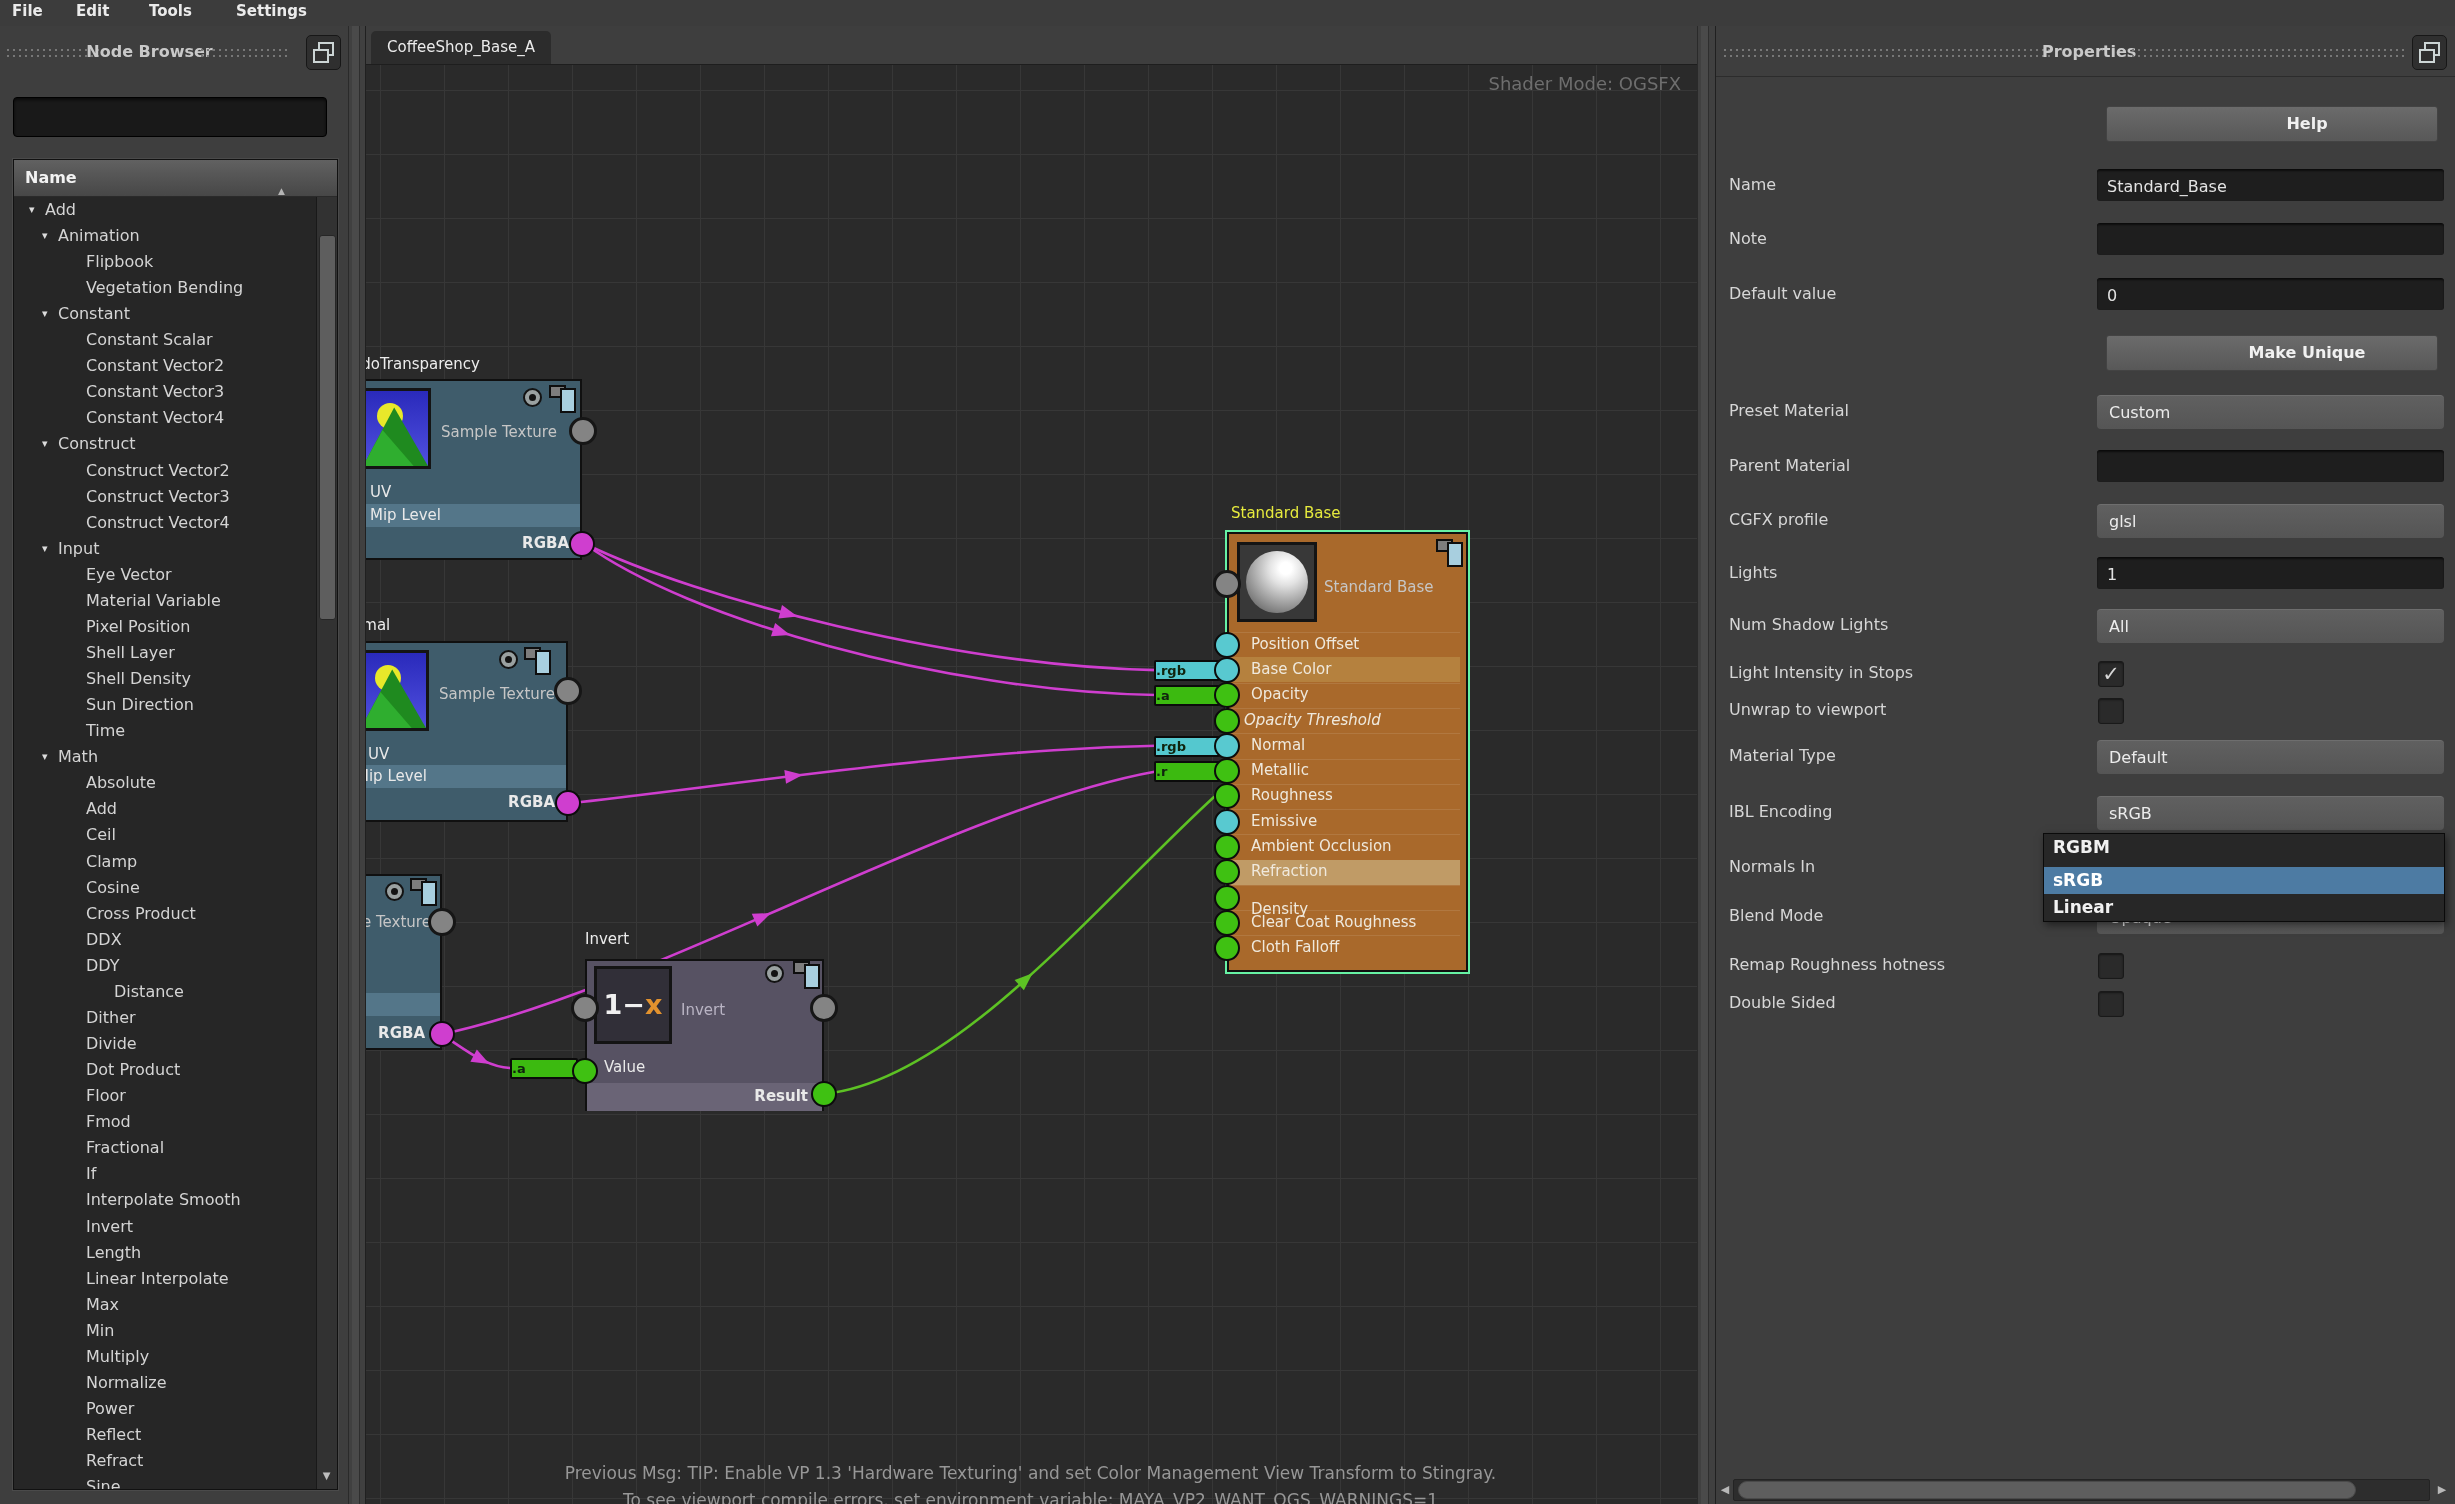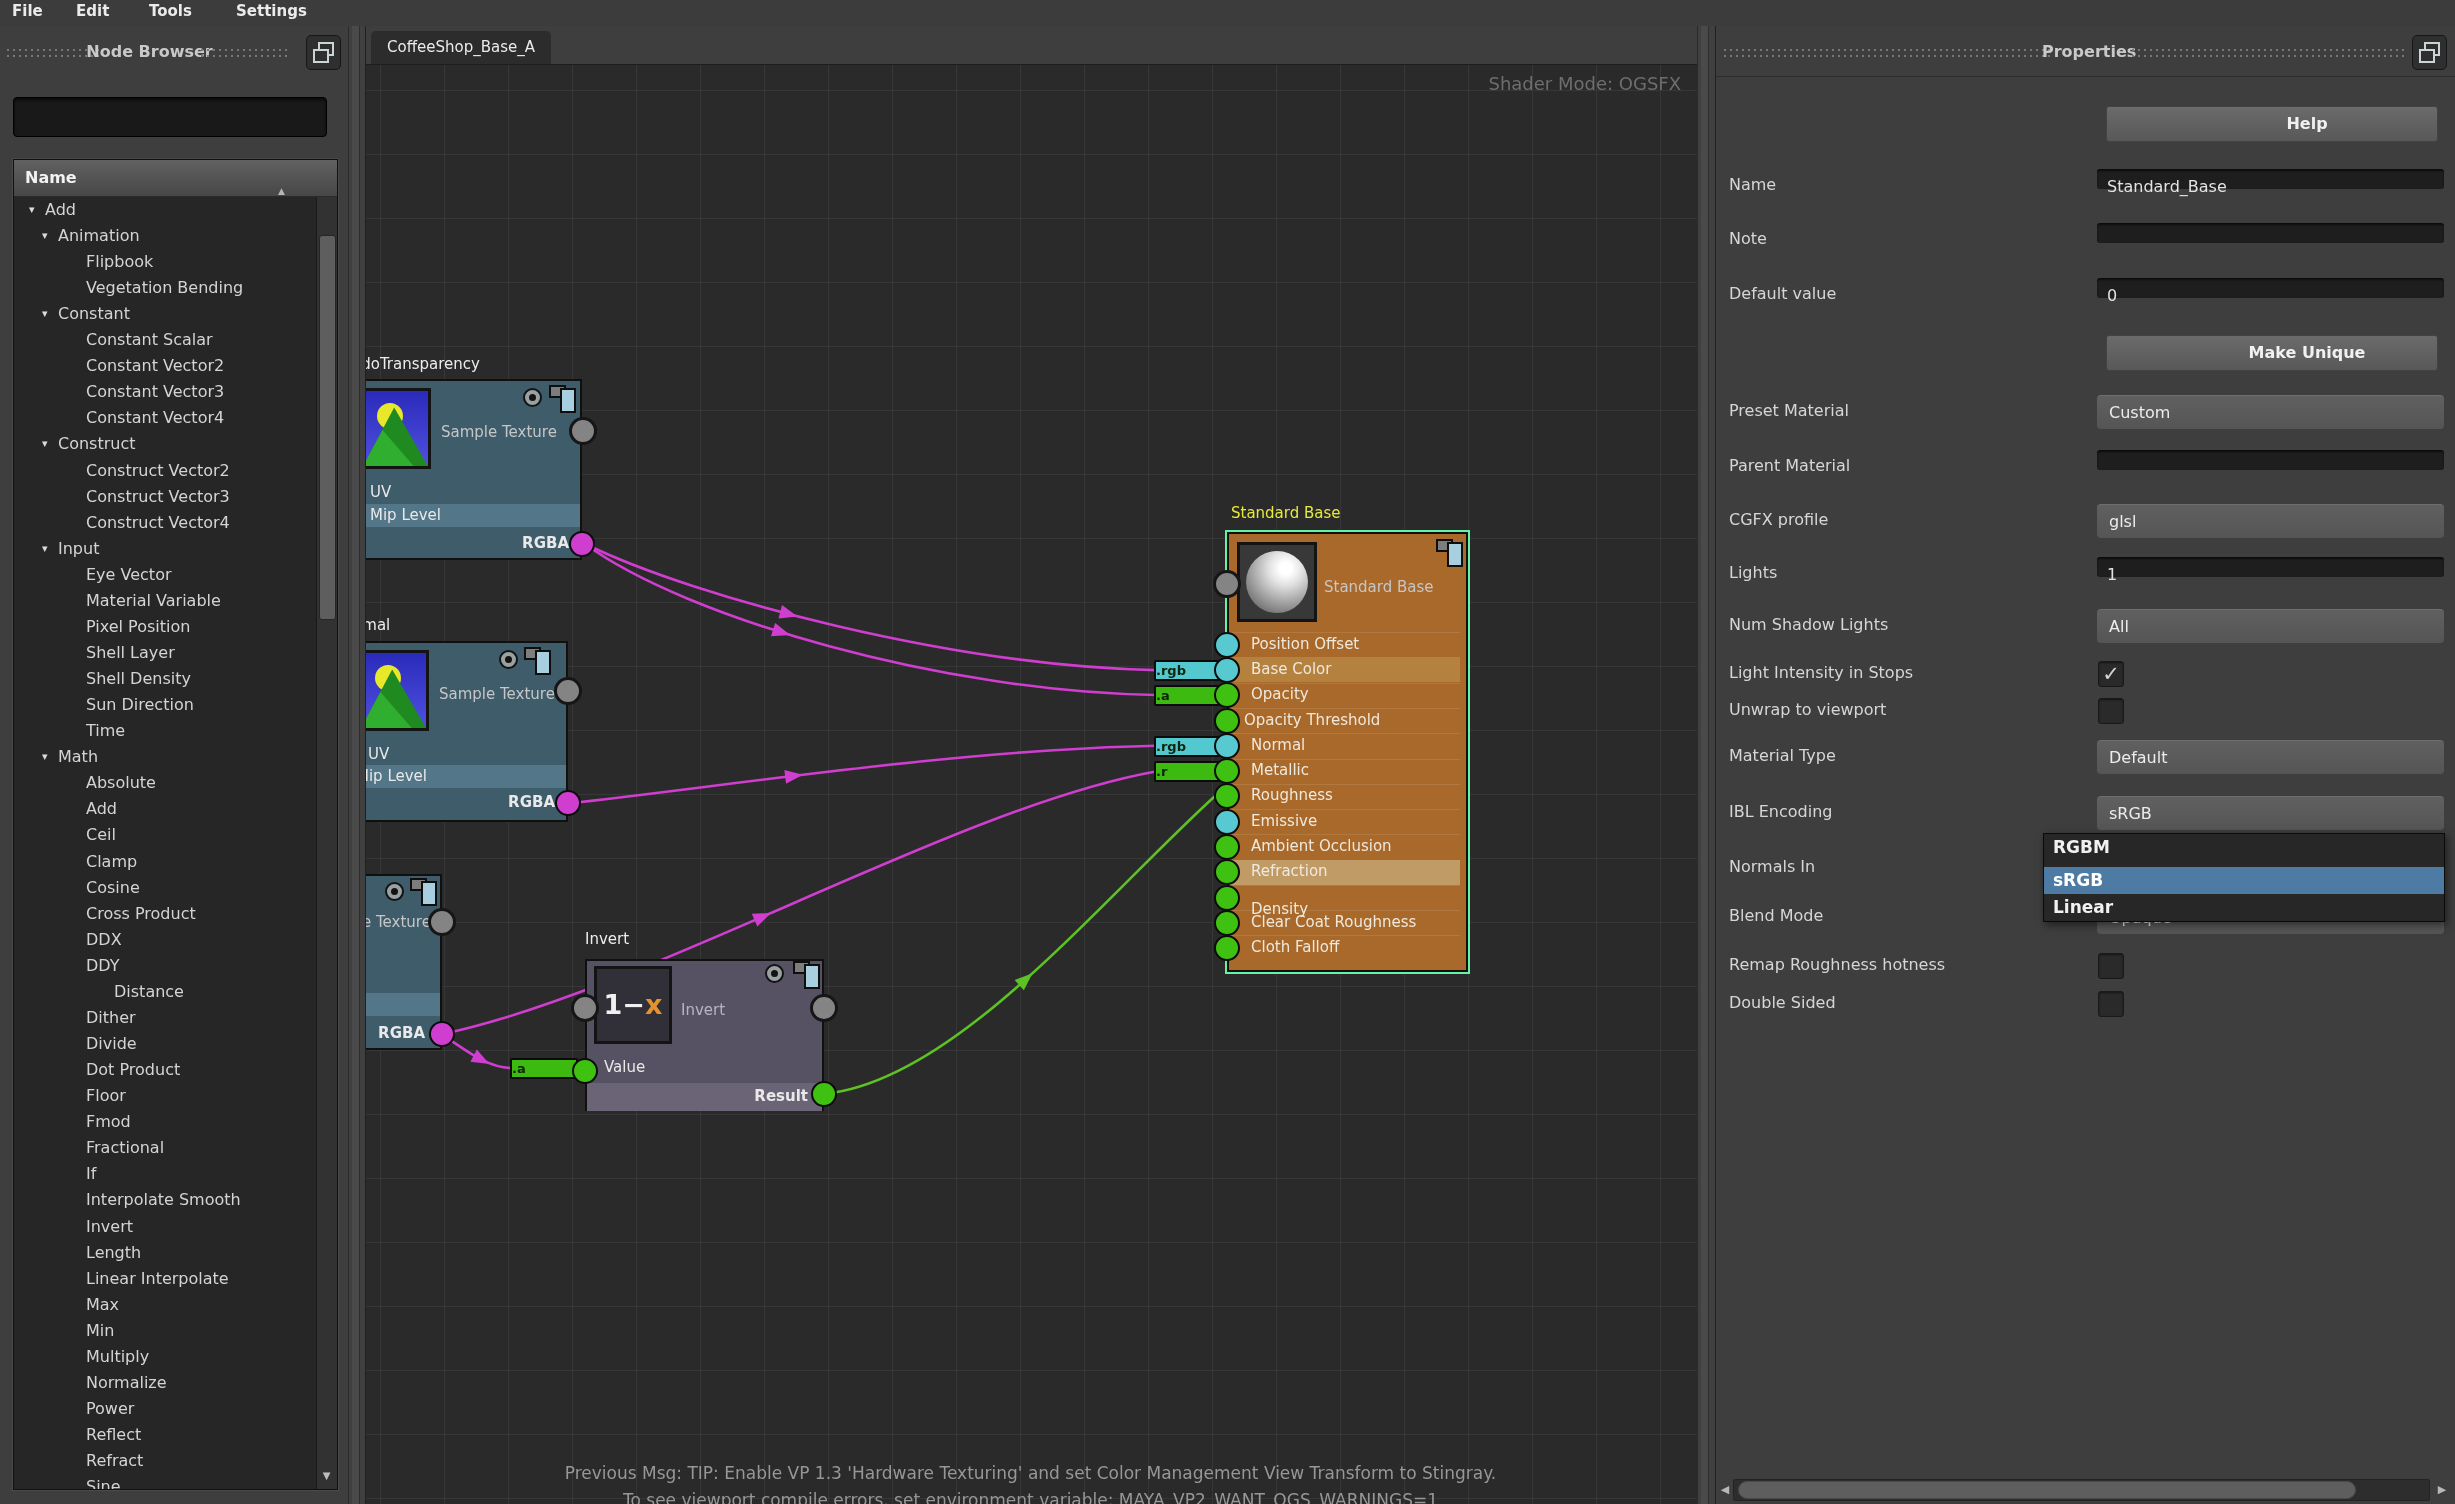--- a/index.html
+++ b/index.html
@@ -52,21 +52,21 @@
   .edge-circle{position:absolute;width:28px;height:28px;border-radius:50%;background:#848484;border:3px solid #161616;box-sizing:border-box;z-index:4;}
   .chip{position:absolute;border:2px solid #0b0b0b;border-radius:2px;box-sizing:border-box;
      font-size:13px;font-weight:700;color:#10240e;padding:1px 6px 0 0;z-index:3;}
   .icon-target{position:absolute;width:19px;height:19px;border-radius:50%;background:#9aa1a1;border:2px solid #131313;box-sizing:border-box;z-index:4;}
   .icon-target:after{content:"";position:absolute;left:4px;top:4px;width:7px;height:7px;border-radius:50%;background:#131313;}
   .icon-toggle{position:absolute;width:27px;height:25px;z-index:4;}
   .icon-toggle .blue{position:absolute;right:0;top:3px;width:12px;height:21px;background:#a8cfdf;border:2px solid #0e0e0e;}
   .icon-toggle .gray{position:absolute;left:0;top:0;width:13px;height:9px;background:#7d7d7d;border:2px solid #0e0e0e;}
   
   .prop-label{position:absolute;left:1729px;font-size:16px;color:#d6d6d6;white-space:nowrap;}
-  .prop-input{position:absolute;left:2097px;width:347px;height:20px;background:#1e1e1e;border-radius:3px;
+  .prop-input{position:absolute;left:2097px;width:347px;height:32px;background:#1e1e1e;border-radius:3px;
      border-top:1px solid #0b0b0b;box-shadow:inset 0 1px 2px rgba(0,0,0,.55);box-sizing:border-box;
      color:#e3e3e3;font-size:16px;line-height:33px;padding-left:10px;}
   .prop-drop{position:absolute;left:2097px;width:347px;height:34px;border-radius:4px;
      background:linear-gradient(#606060,#555);border-top:1px solid #6e6e6e;box-sizing:border-box;
      color:#ececec;font-size:16px;line-height:33px;padding-left:12px;}
   .prop-btn{position:absolute;background:linear-gradient(#6b6b6b,#585858);border:1px solid #434343;border-radius:3px;
      box-sizing:border-box;color:#f1f1f1;font-size:16px;font-weight:600;text-align:center;padding-left:70px;}
   .prop-check{position:absolute;left:2098px;width:26px;height:26px;background:#2a2a2a;border:1px solid #191919;
      border-radius:3px;box-shadow:inset 0 1px 2px rgba(0,0,0,.5);box-sizing:border-box;
      color:#d6d6d6;font-size:21px;line-height:24px;text-align:center;}
@@ -262,21 +262,21 @@
       <div class="sock" style="left: 850px; top: 567px; background: rgb(88, 201, 208);"></div>
       <div class="row-light" style="left: 865px; top: 592px; width: 231px; height: 25px; background: rgb(181, 129, 62);"></div>
       <div class="row-text" style="left: 887px; top: 595px; color: rgb(239, 233, 221);">Base Color</div>
       <div class="sock" style="left: 850px; top: 592px; background: rgb(88, 201, 208);"></div>
       <div class="chip" style="left: 790px; top: 595px; width: 66px; height: 21px; background: rgb(84, 200, 207);">.rgb</div>
       <div class="row-light" style="left: 865px; top: 618px; width: 231px; height: 1px; background: rgba(255, 255, 255, 0.1);"></div>
       <div class="row-text" style="left: 887px; top: 620px; color: rgb(239, 233, 221);">Opacity</div>
       <div class="sock" style="left: 850px; top: 617px; background: rgb(63, 193, 18);"></div>
       <div class="chip" style="left: 790px; top: 620px; width: 66px; height: 21px; background: rgb(60, 186, 16);">.a</div>
       <div class="row-light" style="left: 865px; top: 643px; width: 231px; height: 1px; background: rgba(255, 255, 255, 0.1);"></div>
-      <div class="row-text" style="left: 880px; top: 646px; color: rgb(239, 233, 221);">Opacity Threshold</div>
+      <div class="row-text" style="left: 880px; top: 646px; color: rgb(239, 233, 221); font-style: italic;">Opacity Threshold</div>
       <div class="sock" style="left: 850px; top: 643px; background: rgb(63, 193, 18);"></div>
       <div class="row-light" style="left: 865px; top: 668px; width: 231px; height: 1px; background: rgba(255, 255, 255, 0.1);"></div>
       <div class="row-text" style="left: 887px; top: 671px; color: rgb(239, 233, 221);">Normal</div>
       <div class="sock" style="left: 850px; top: 668px; background: rgb(88, 201, 208);"></div>
       <div class="chip" style="left: 790px; top: 671px; width: 66px; height: 21px; background: rgb(84, 200, 207);">.rgb</div>
       <div class="row-light" style="left: 865px; top: 694px; width: 231px; height: 1px; background: rgba(255, 255, 255, 0.1);"></div>
       <div class="row-text" style="left: 887px; top: 696px; color: rgb(239, 233, 221);">Metallic</div>
       <div class="sock" style="left: 850px; top: 693px; background: rgb(63, 193, 18);"></div>
       <div class="chip" style="left: 790px; top: 696px; width: 66px; height: 21px; background: rgb(60, 186, 16);">.r</div>
       <div class="row-light" style="left: 865px; top: 719px; width: 231px; height: 1px; background: rgba(255, 255, 255, 0.1);"></div>

